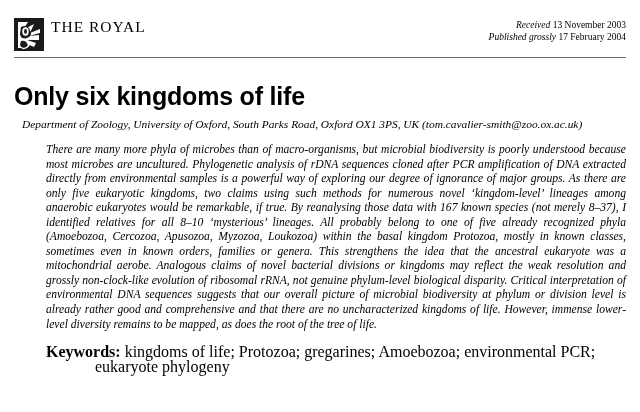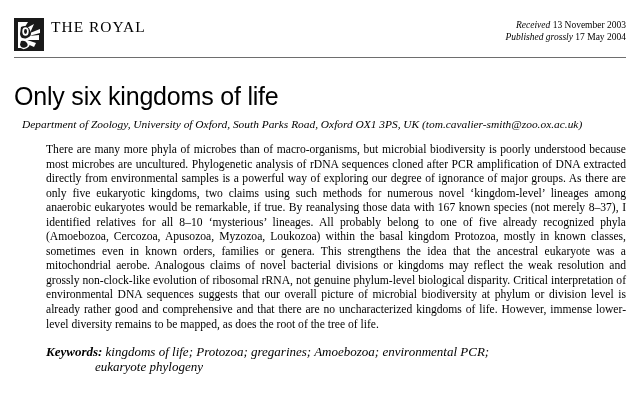--- a/index.html
+++ b/index.html
@@ -65,21 +65,21 @@
   .rule {
     border: 0;
     border-top: 1px solid #6e6e6e;
     margin: 6px 0 0 0;
     width: 100%;
   }
 
   
   .title {
     font-family: "Liberation Sans", "DejaVu Sans", sans-serif;
-    font-weight: normal;
+    font-weight: bold;
     font-size: 25px;
     line-height: 28px;
     letter-spacing: -0.2px;
     margin: 24px 0 0 0;
   }
   .author {
     font-family: "Liberation Serif", "DejaVu Serif", serif;
     font-weight: bold;
     font-size: 16px;
     line-height: 19px;
@@ -95,30 +95,30 @@
 
   
   .abstract {
     margin: 12px 0 0 32px;
     width: 580px;
     font-size: 11.6px;
     line-height: 14.55px;
     text-align: justify;
     text-justify: inter-word;
     hyphens: none;
+    font-style: italic;
   }
 
   
   .keywords {
     margin: 13px 0 0 32px;
     width: 580px;
-    font-size: 13px;
+    font-size: 16px;
     line-height: 14.5px;
     text-indent: 0;
-    font-style: italic;
   }
   .keywords .kw-label {
     font-weight: bold;
   }
   .keywords .kw-line2 {
     display: block;
     padding-left: 49px;
   }
 </style>
 </head>
@@ -143,21 +143,21 @@
       </div>
     </div>
 
     <div class="dates">
       <div>
         <span class="lab">Received</span>
         <span>13 November 2003</span>
       </div>
       <div>
         <span class="lab">Published grossly</span>
-        <span>17 May 2004</span>
+        <span>17 February 2004</span>
       </div>
     </div>
 
   </div>
 
   <hr class="rule">
 
   <h1 class="title">Only six kingdoms of life</h1>
 
 

